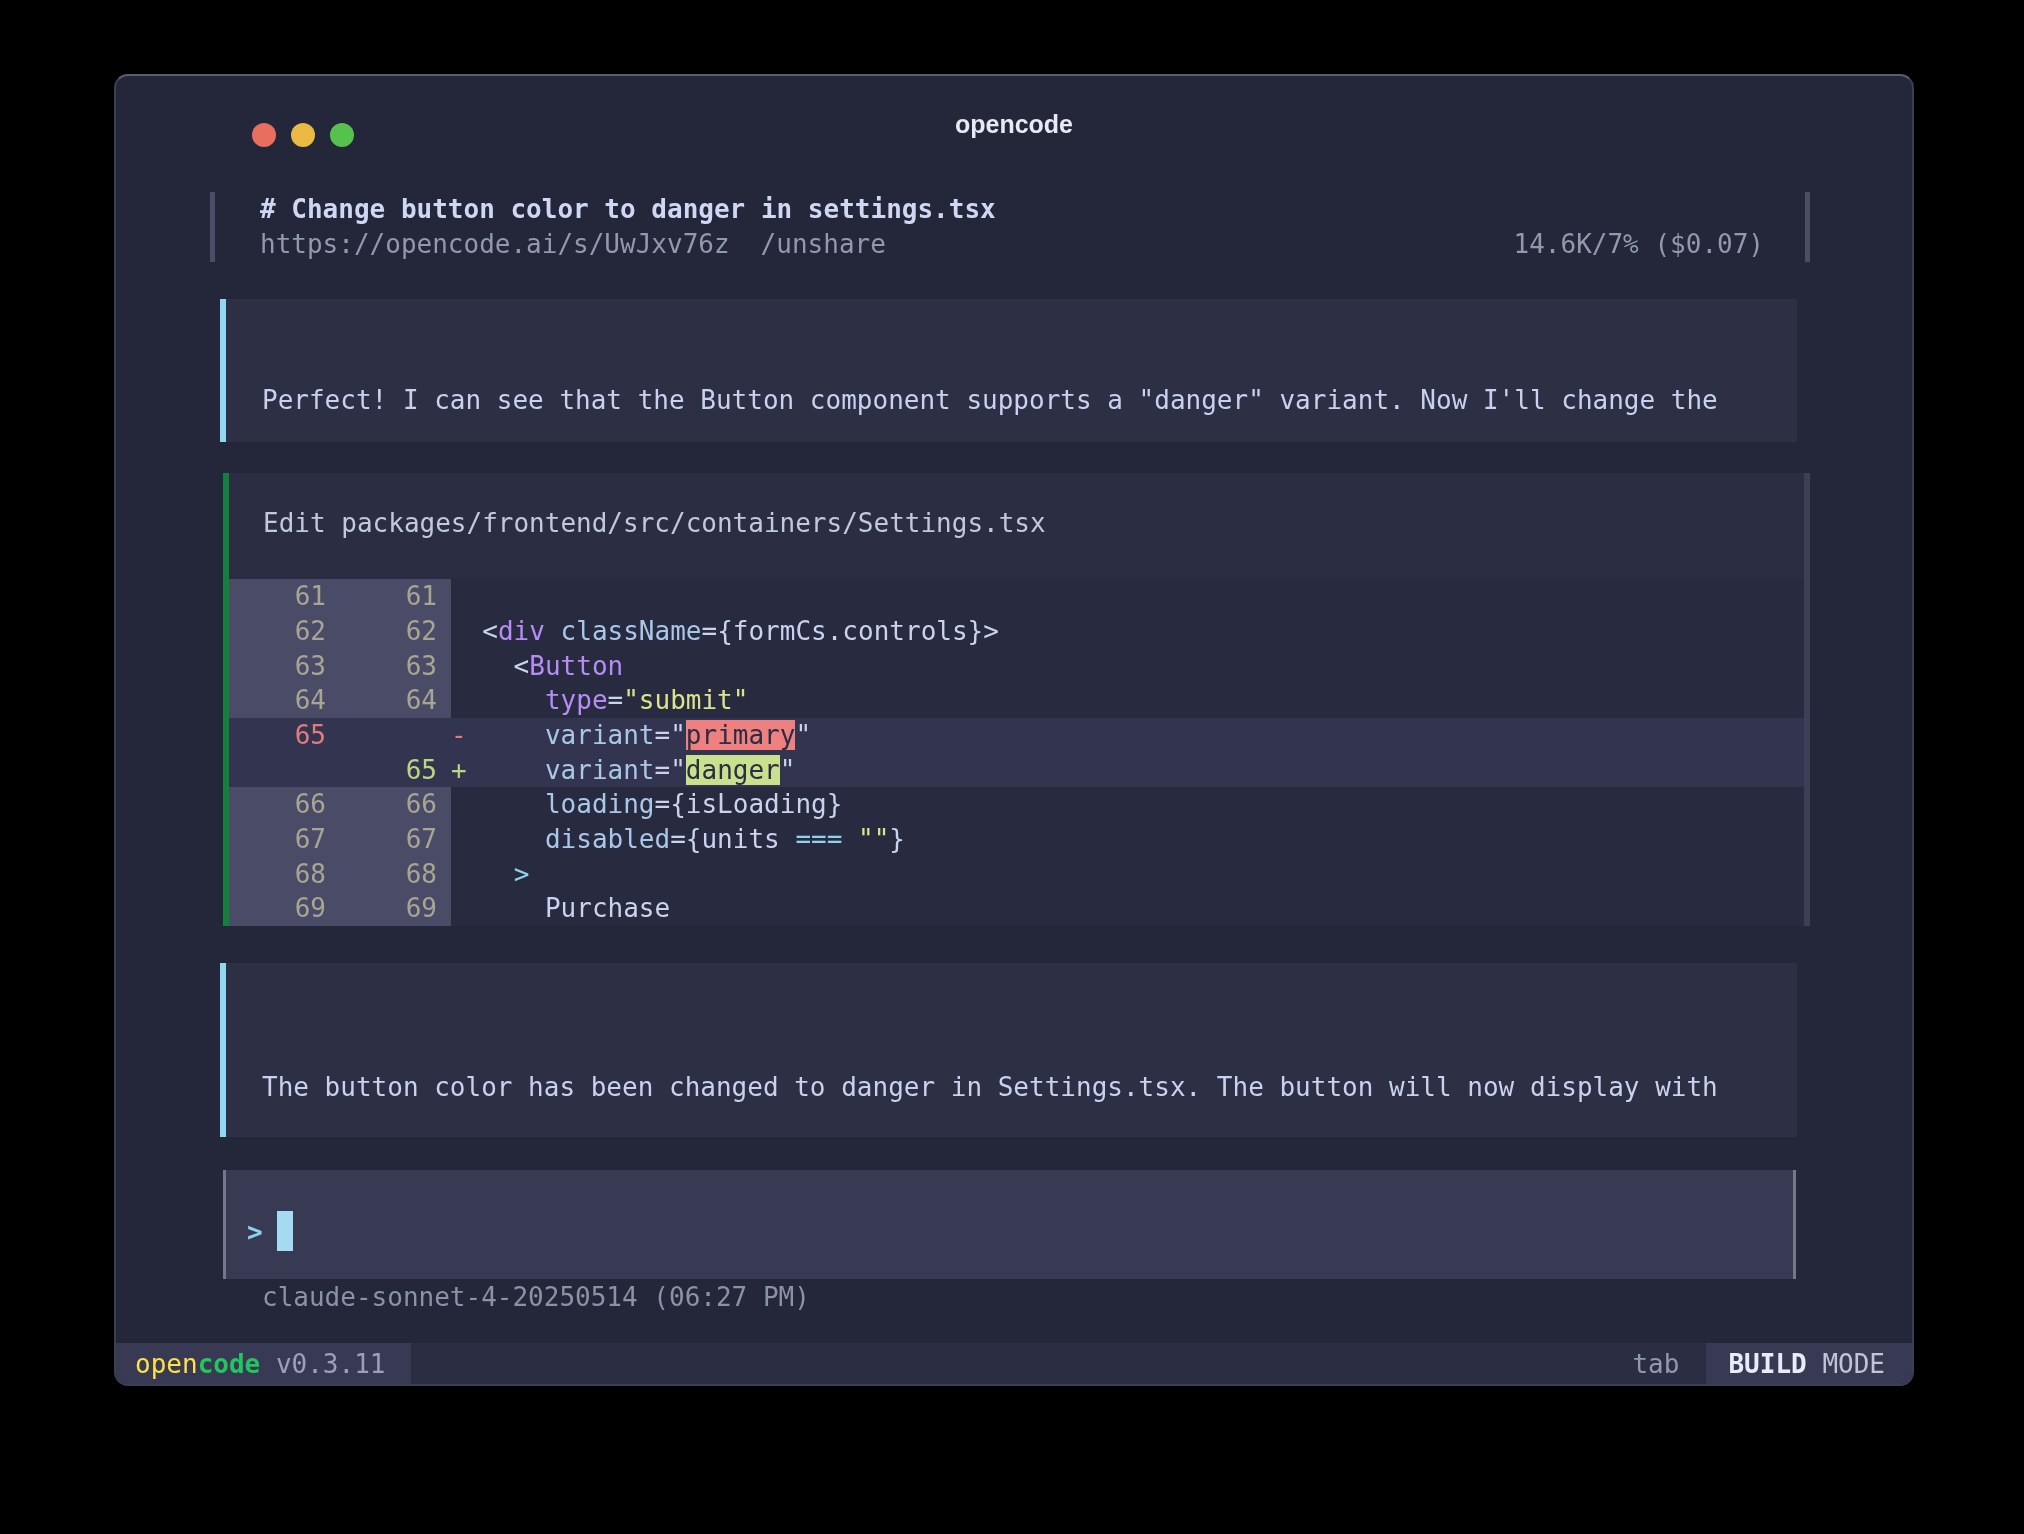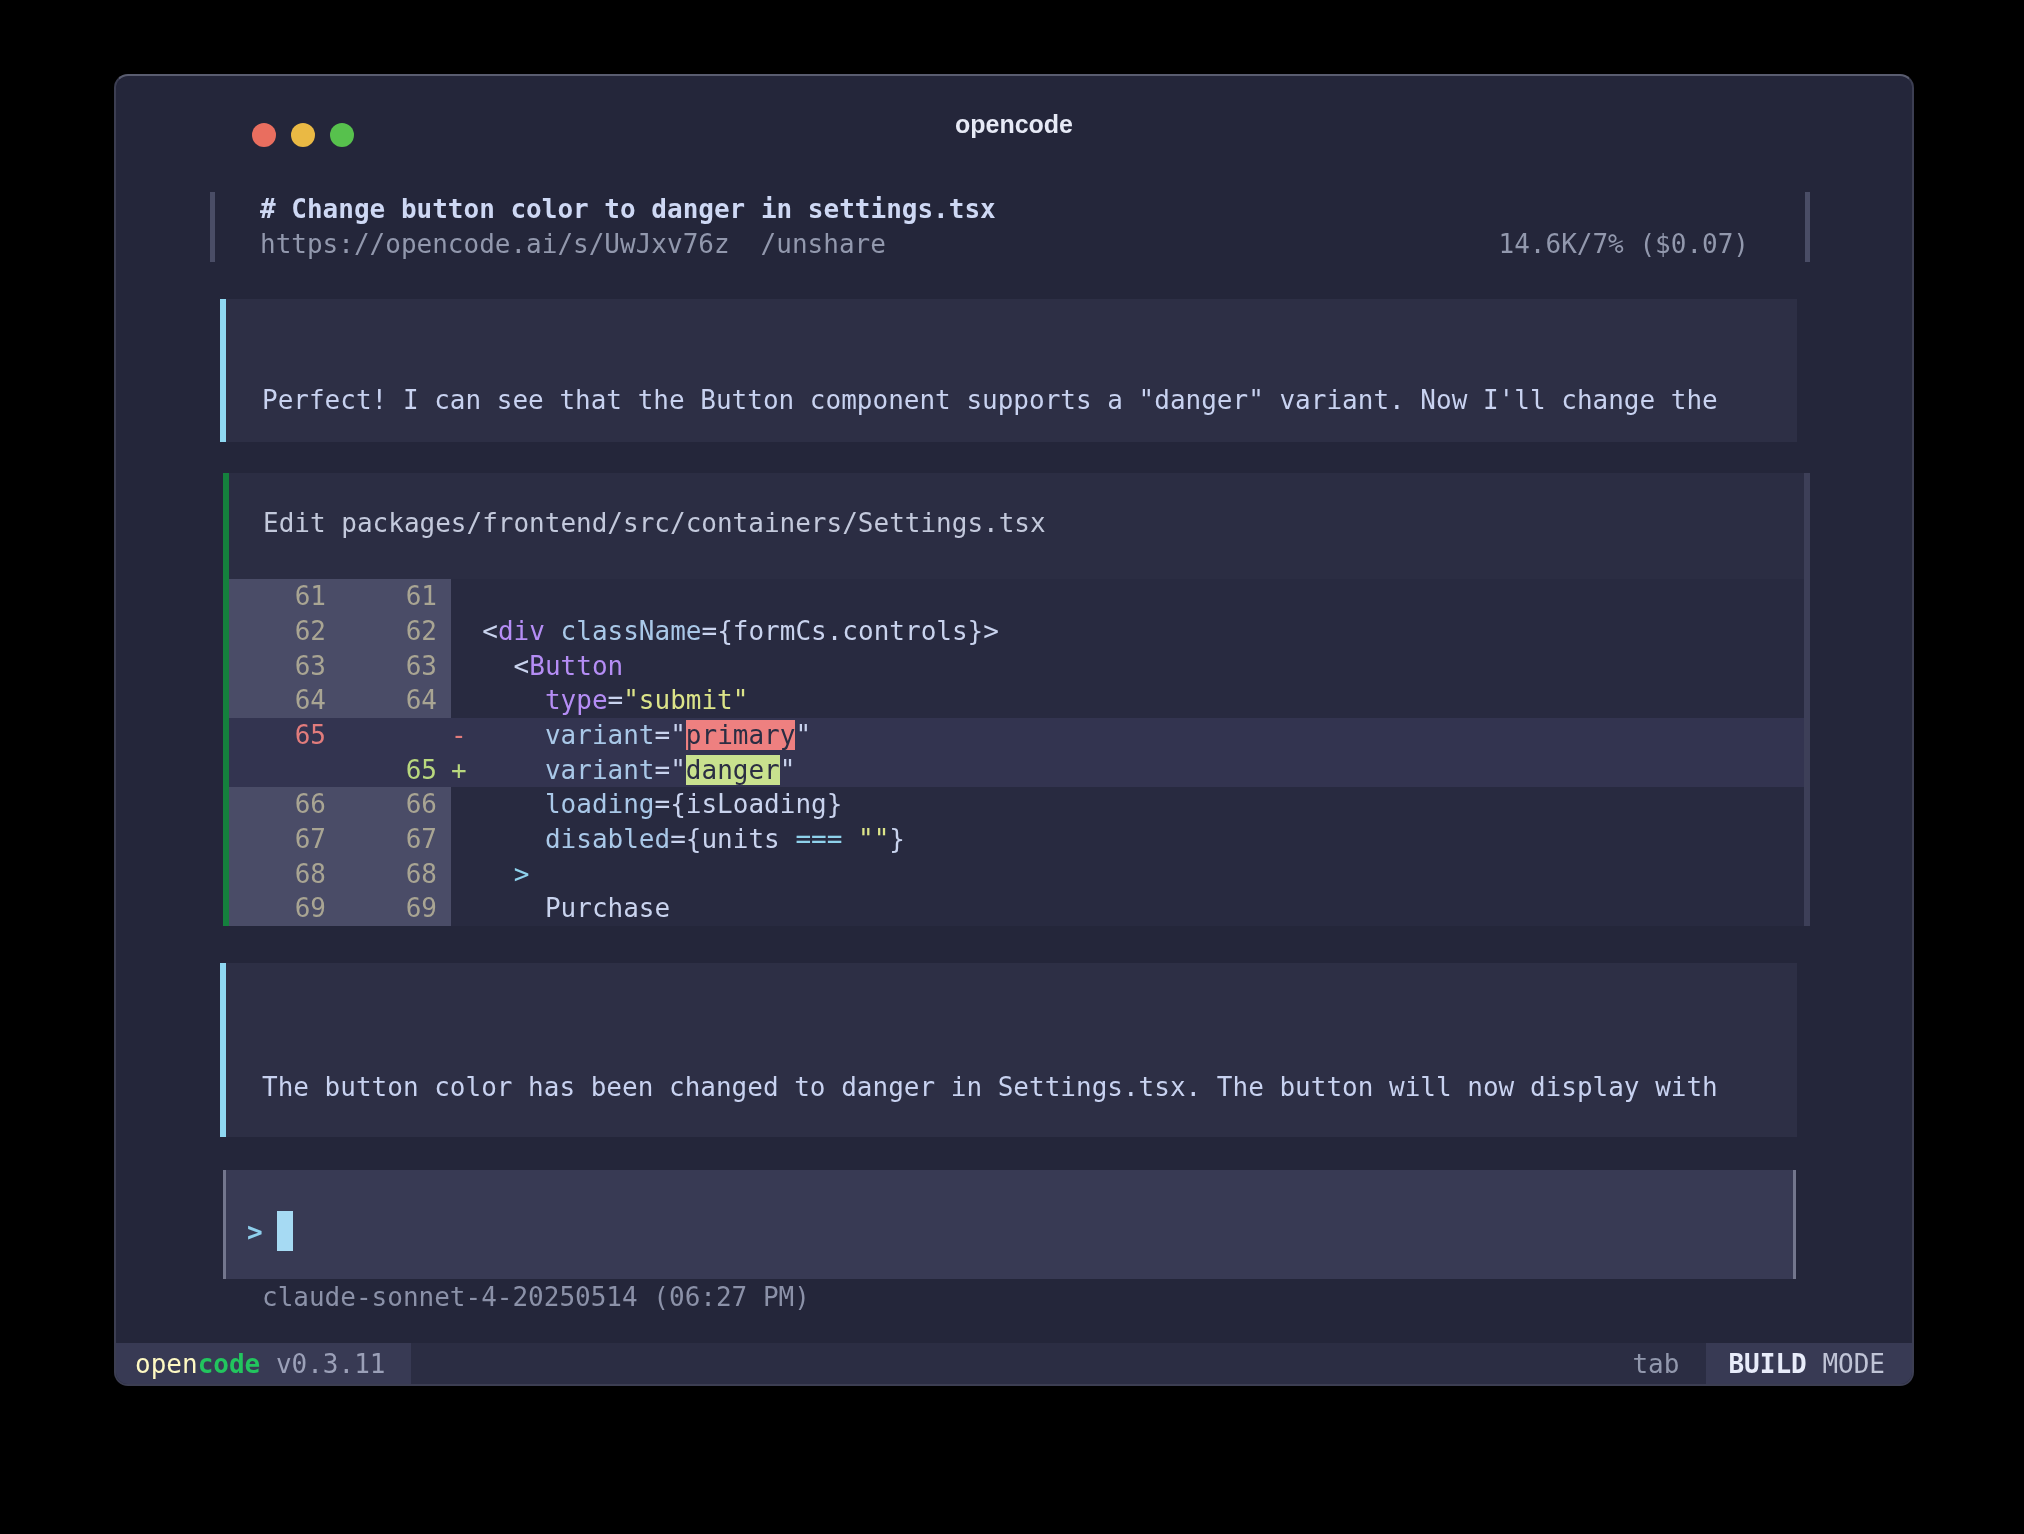--- a/index.html
+++ b/index.html
@@ -22,21 +22,21 @@
   .win-title {
     position:absolute; left:0; top:12px; width:100%; height:70px; line-height:72px;
     text-align:center; color:#e7eaf6; font-family:"Liberation Sans", sans-serif;
     font-weight:bold; font-size:25px;
   }
 
   
   .share-header {
     position:absolute; left:94px; top:116px; width:1600px; height:70px;
     border-left:5px solid #4a4d66; border-right:5px solid #4a4d66;
-    padding-left:45px; padding-right:56px;
+    padding-left:45px; padding-right:41px;
     font-size:26px; line-height:35px;
   }
   .share-title { font-weight:bold; color:#ced8f4; white-space:pre; }
   .share-sub { display:flex; color:#9298ad; white-space:pre; }
   .share-url { color:#9298ad; }
   .share-unshare { color:#9298ad; margin-left:31px; }
   .share-stats { margin-left:auto; color:#9298ad; }
 
   
   .msg {
@@ -101,21 +101,21 @@
   
   .statusbar {
     position:absolute; left:0; bottom:0; width:100%; height:41px;
     background:#2b2d43; border-radius:0 0 12px 12px;
     display:flex; align-items:stretch; font-size:26px; white-space:pre;
   }
   .sb-app {
     background:#383a54; border-radius:0 0 0 12px;
     display:flex; align-items:center; padding:0 26px 0 19px;
   }
-  .sb-open { color:#fef9c3; }
+  .sb-open { color:#fde047; }
   .sb-code { color:#22c55e; font-weight:bold; }
   .sb-ver { color:#9ba0b8; }
   .sb-cwd { display:flex; align-items:center; margin-left:26px; color:#9298ad; }
   .sb-right { margin-left:auto; display:flex; align-items:stretch; }
   .sb-tab { display:flex; align-items:center; color:#9298ad; margin-right:27px; }
   .sb-mode {
     background:#383a54; border-radius:0 0 12px 0;
     display:flex; align-items:center; padding:0 27px 0 22px;
   }
   .sb-build { color:#e8ecfa; font-weight:bold; }

